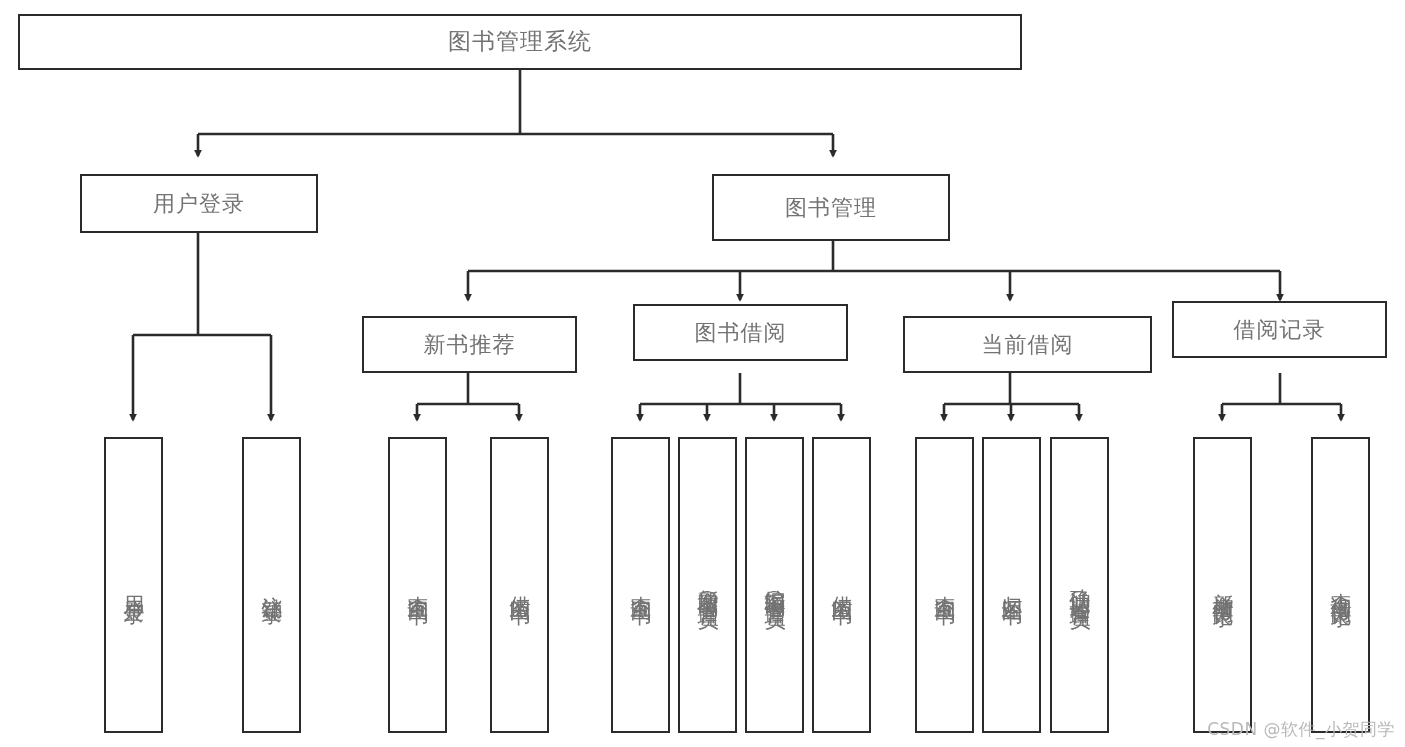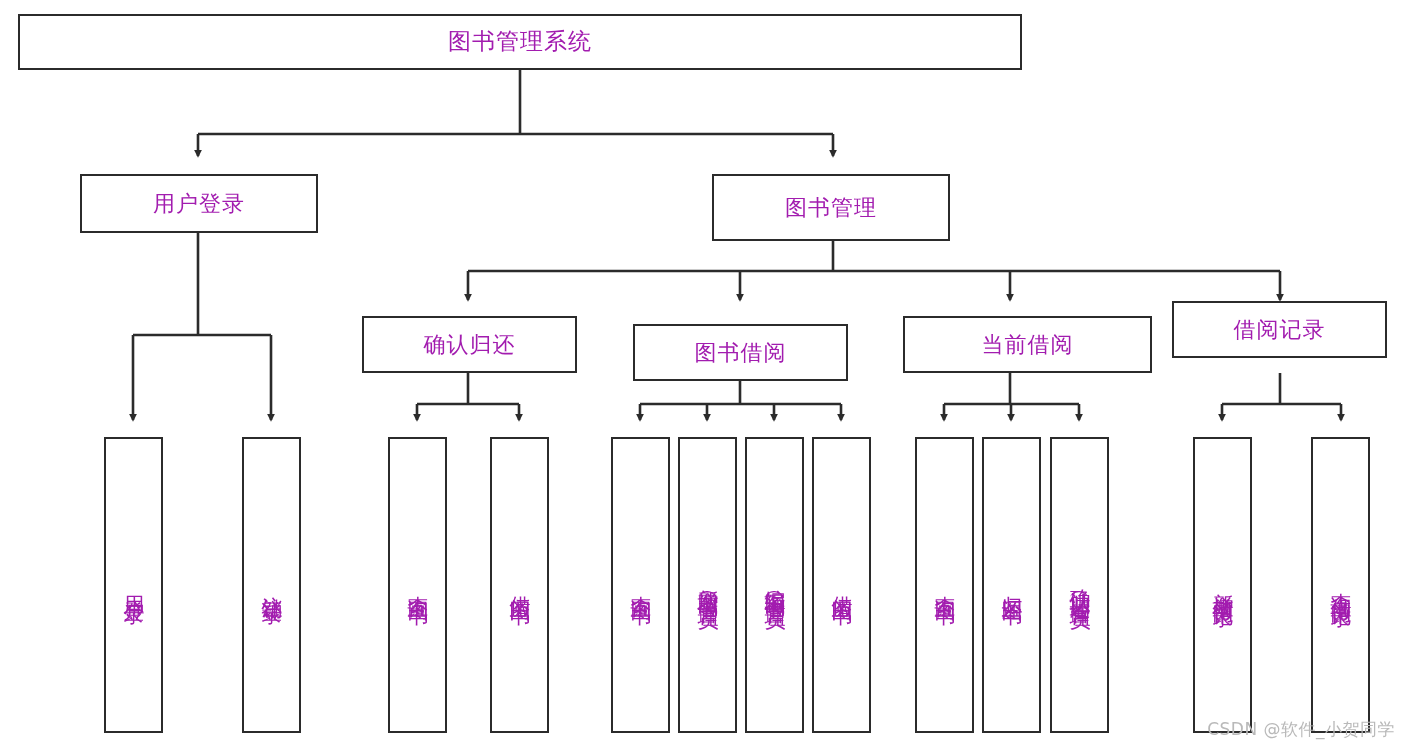--- a/index.html
+++ b/index.html
@@ -27,21 +27,21 @@
     pointer-events: none;
   }
   .node {
     position: absolute;
     box-sizing: border-box;
     background: #ffffff;
     border: 2px solid #2b2b2b;
     display: flex;
     align-items: center;
     justify-content: center;
-    color: #a21caf;
+    color: #737373;
     z-index: 2;
   }
   .node-label {
     display: block;
     text-align: center;
     line-height: 1.18;
   }
   
   .node-h .node-label {
     font-size: 22px;
@@ -139,24 +139,24 @@
 
   <div class="node node-h" style="left:80px; top:174px; width:238px; height:59px;">
     <span class="node-label">用户登录</span>
   </div>
 
   <div class="node node-h" style="left:712px; top:174px; width:238px; height:67px;">
     <span class="node-label">图书管理</span>
   </div>
 
   <div class="node node-h" style="left:362px; top:316px; width:215px; height:57px;">
-    <span class="node-label">确认归还</span>
-  </div>
-
-  <div class="node node-h" style="left:633px; top:324px; width:215px; height:57px;align-items:center;">
+    <span class="node-label">新书推荐</span>
+  </div>
+
+  <div class="node node-h" style="left:633px; top:304px; width:215px; height:57px;align-items:center;">
     <span class="node-label">图书借阅</span>
   </div>
 
   <div class="node node-h" style="left:903px; top:316px; width:249px; height:57px;">
     <span class="node-label">当前借阅</span>
   </div>
 
   <div class="node node-h" style="left:1172px; top:301px; width:215px; height:57px;">
     <span class="node-label">借阅记录</span>
   </div>

